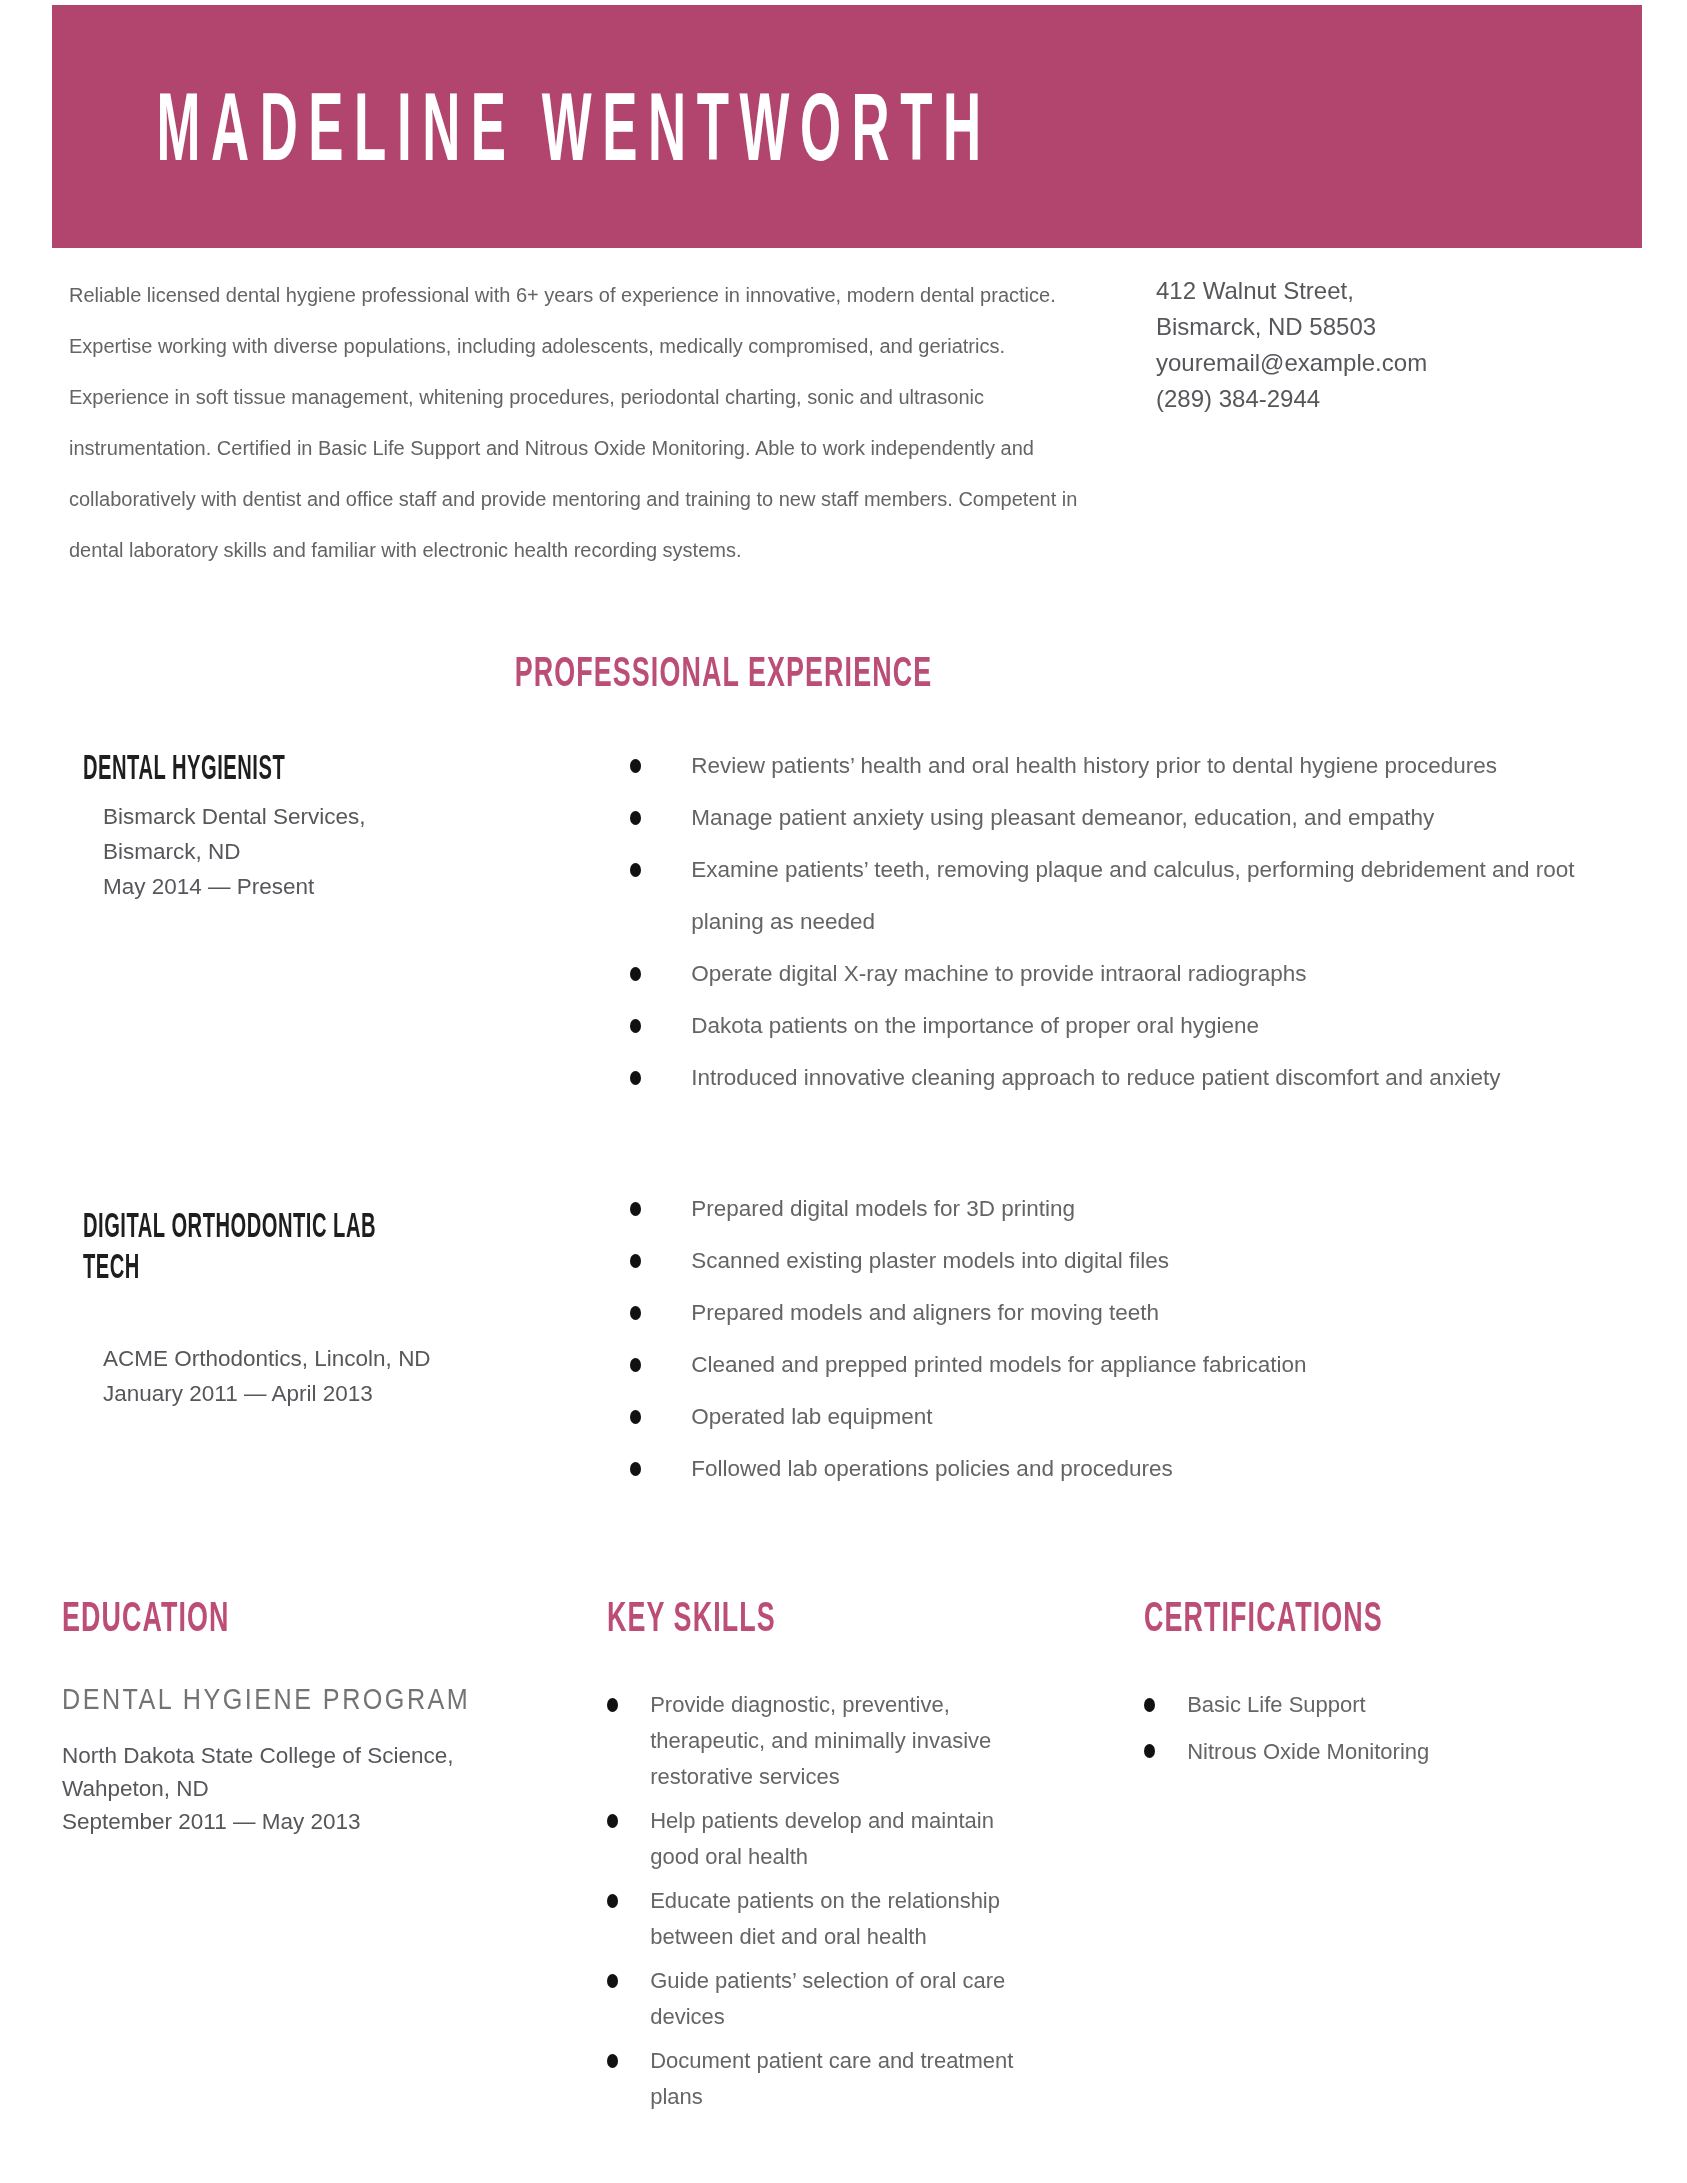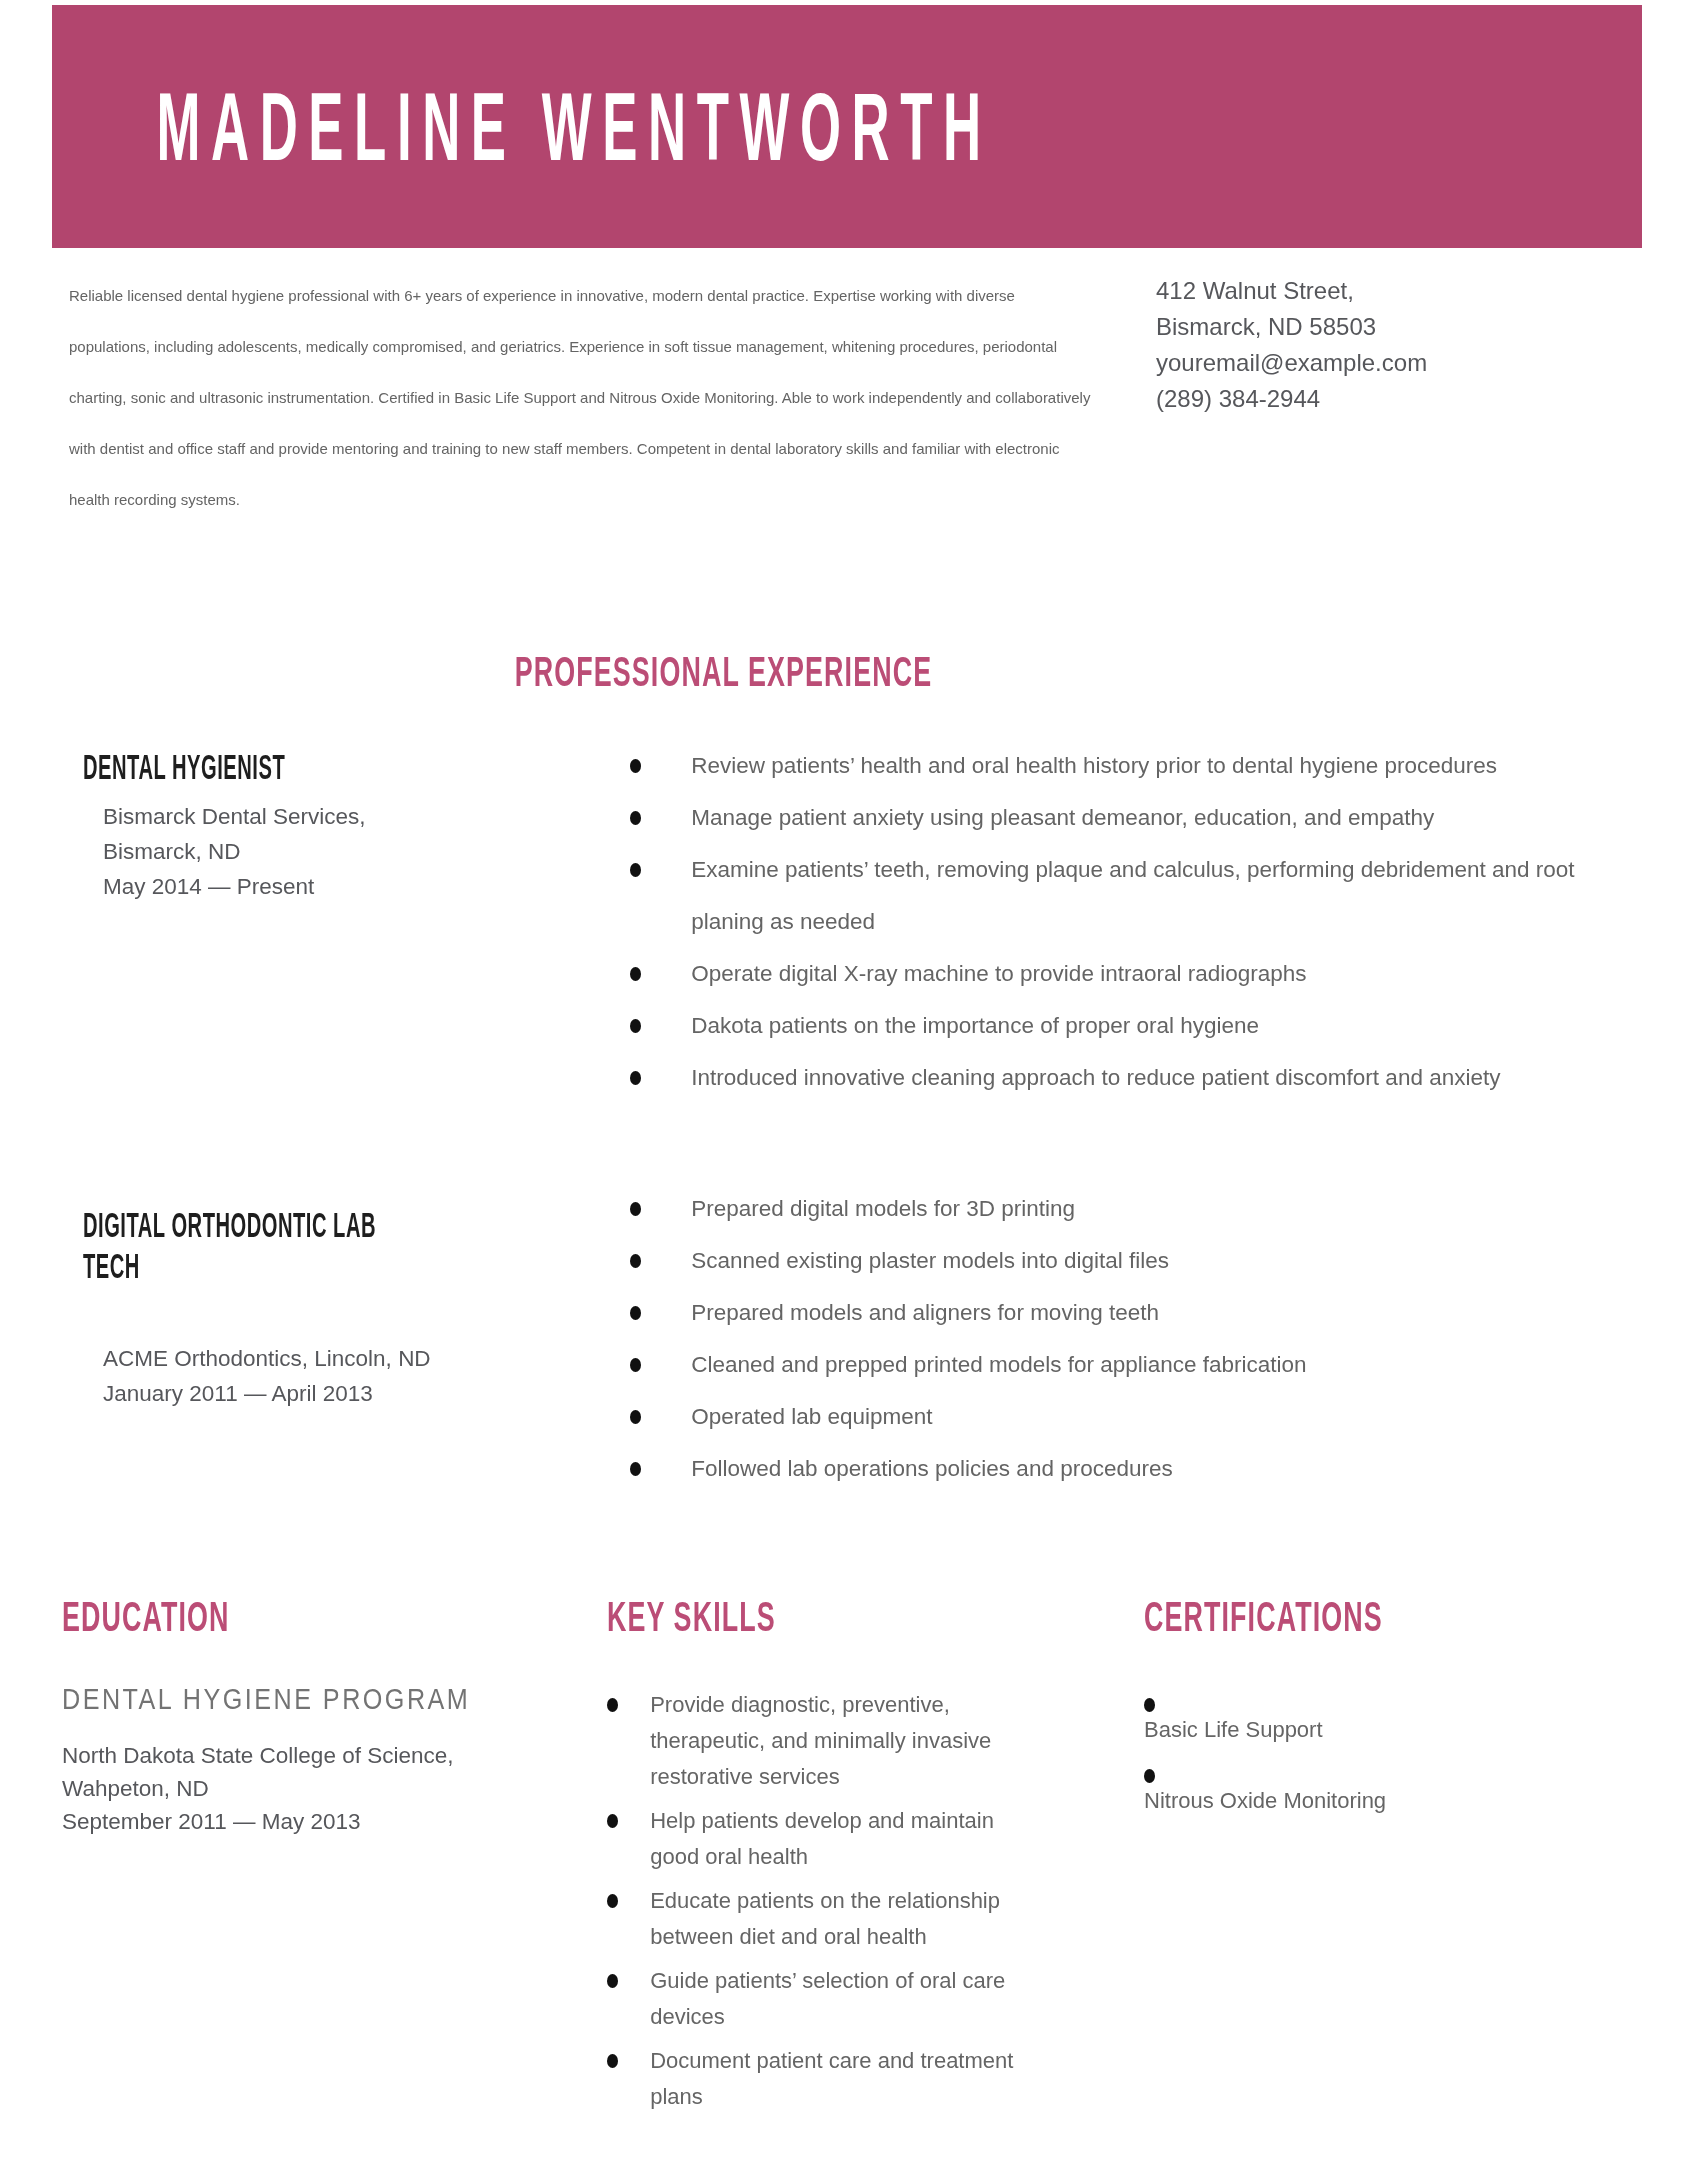--- a/index.html
+++ b/index.html
@@ -23,21 +23,21 @@
     background:var(--accent-band);
     display:flex;align-items:center;justify-content:flex-start;
   }
   .band h1{
     color:#ffffff;font-size:66px;font-weight:600;letter-spacing:13.2px;
     white-space:nowrap;transform:scale(0.80,1.45);transform-origin:center center;
   }
   
   .summary{
     position:absolute;left:69px;top:270px;width:1024px;
-    font-size:15px;line-height:51px;color:var(--text-body);
+    font-size:20px;line-height:51px;color:var(--text-body);
   }
   .contact{
     position:absolute;left:1156px;top:273px;
     font-size:24px;line-height:36px;color:var(--text-meta);white-space:nowrap;
     list-style:none;
   }
   
   .sec-heading{
     color:var(--accent-heading);font-weight:600;font-size:32px;letter-spacing:1.3px;
     display:inline-block;white-space:nowrap;
@@ -80,21 +80,21 @@
   .program-title{
     display:inline-block;margin-top:45px;
     font-size:26.5px;font-weight:400;color:#737373;letter-spacing:2.6px;white-space:nowrap;
     transform:scale(0.95,1.12);transform-origin:left top;
   }
   .edu-meta{list-style:none;margin-top:26px;font-size:22.5px;line-height:33px;color:var(--text-meta);}
   .small-bullets{margin-top:50px;}
   .small-bullets li{font-size:22px;line-height:36px;color:#656565;margin-bottom:8px;}
   .small-bullets li .dot{margin-top:10.6px;margin-right:32px;}
   .small-bullets li .btext{width:384px;}
-  .col-certs .small-bullets li{margin-bottom:10.6px;flex-direction:column;}
+  .col-certs .small-bullets li{margin-bottom:10.6px;}
   .col-certs .small-bullets li .btext{width:410px;}
 </style>
 </head>
 <body>
 
 <header class="band">
   <h1>MADELINE WENTWORTH</h1>
 </header>
 
 <p class="summary">Reliable licensed dental hygiene professional with 6+ years of experience in innovative, modern dental practice. Expertise working with diverse populations, including adolescents, medically compromised, and geriatrics. Experience in soft tissue management, whitening procedures, periodontal charting, sonic and ultrasonic instrumentation. Certified in Basic Life Support and Nitrous Oxide Monitoring. Able to work independently and collaboratively with dentist and office staff and provide mentoring and training to new staff members. Competent in dental laboratory skills and familiar with electronic health recording systems.</p>

